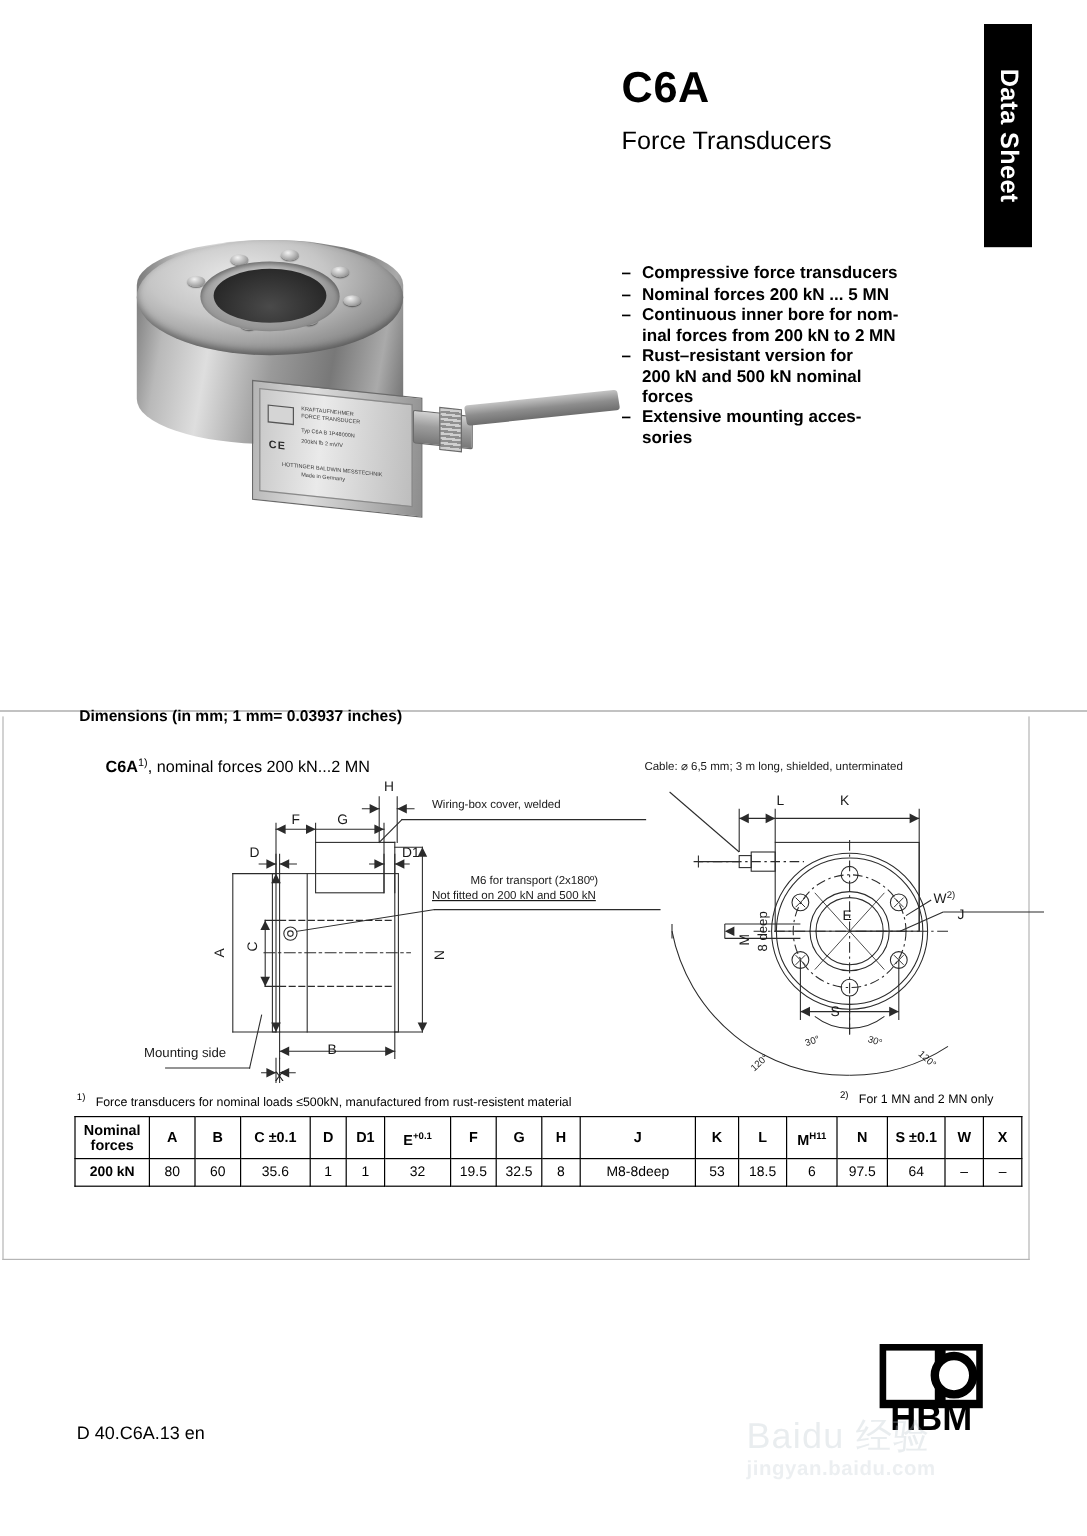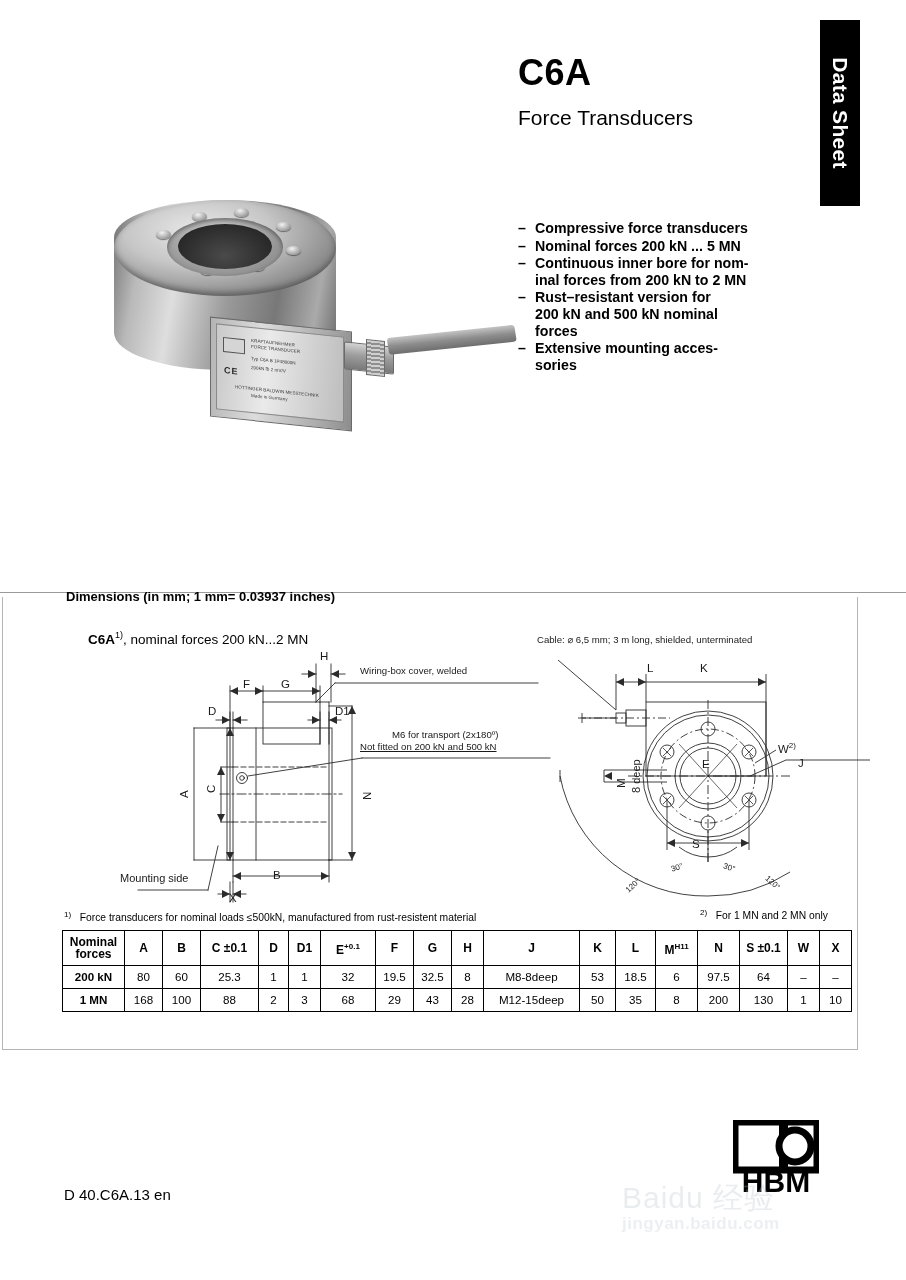--- a/index.html
+++ b/index.html
@@ -696,56 +696,36 @@
       <th><span>S ±0.1</span></th>
       <th><span>W</span></th>
       <th><span>X</span></th>
     </tr>
   </thead>
   <tbody>
     <tr>
       <td class="rowhead">200 kN</td>
       <td>80</td>
       <td>60</td>
-      <td>25.3</td>
+      <td>35.6</td>
       <td>1</td>
       <td>1</td>
       <td>32</td>
       <td>19.5</td>
       <td>32.5</td>
       <td>8</td>
       <td>M8-8deep</td>
       <td>53</td>
       <td>18.5</td>
       <td>6</td>
       <td>97.5</td>
       <td>64</td>
       <td>–</td>
       <td>–</td>
     </tr>
-    <tr>
-      <td class="rowhead">1 MN</td>
-      <td>168</td>
-      <td>100</td>
-      <td>88</td>
-      <td>2</td>
-      <td>3</td>
-      <td>68</td>
-      <td>29</td>
-      <td>43</td>
-      <td>28</td>
-      <td>M12-15deep</td>
-      <td>50</td>
-      <td>35</td>
-      <td>8</td>
-      <td>200</td>
-      <td>130</td>
-      <td>1</td>
-      <td>10</td>
-    </tr>
   </tbody>
 </table>
 
 <div id="doc-code">D 40.C6A.13 en</div>
 
 <svg id="hbm-logo" viewBox="0 0 86 78">
   <rect x="2" y="2" width="82" height="48" fill="none" stroke="#000" stroke-width="7"></rect>
   <rect x="46" y="2" width="9" height="48" fill="#000"></rect>
   <circle cx="62" cy="26" r="16" fill="#fff" stroke="#000" stroke-width="7"></circle>
   <text x="43" y="72" font-family="Liberation Sans, sans-serif" font-size="30" font-weight="bold" text-anchor="middle" fill="#000">HBM</text>

